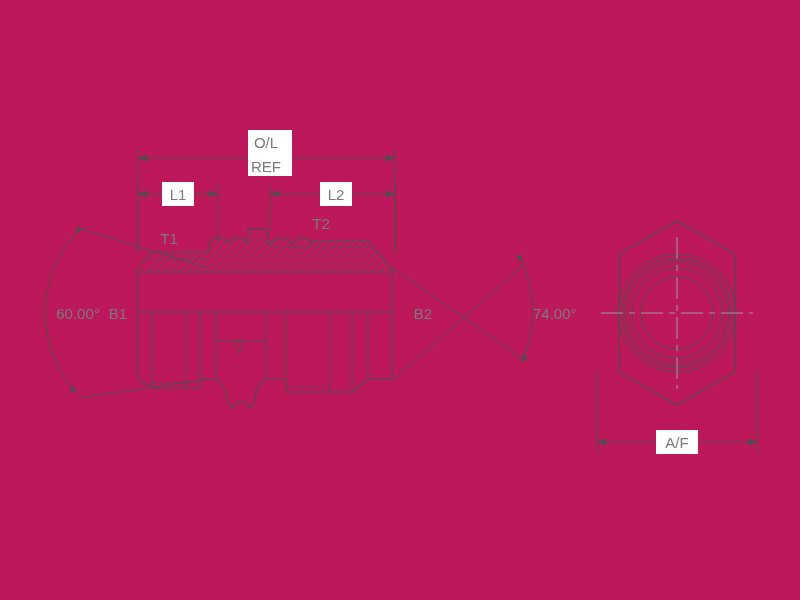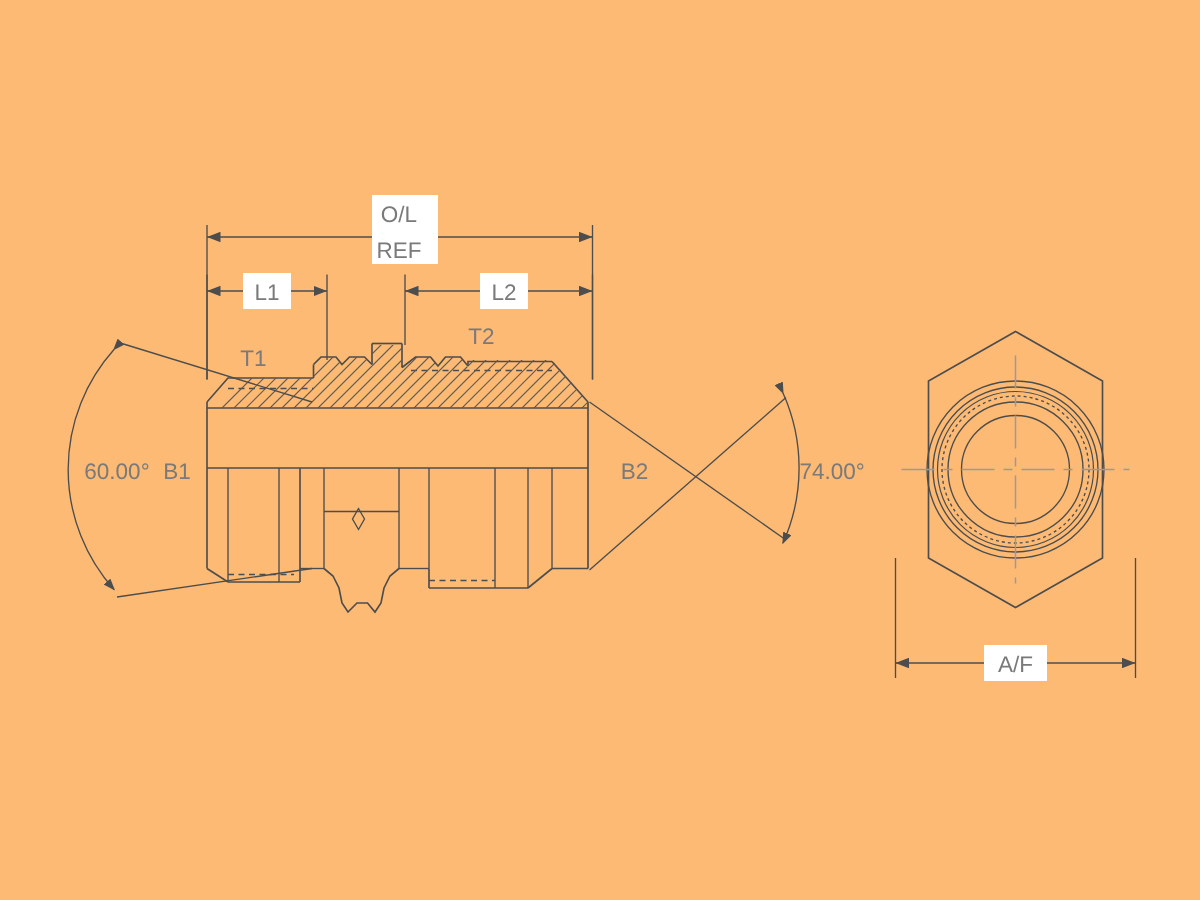--- a/index.html
+++ b/index.html
@@ -1,17 +1,17 @@
 <!DOCTYPE html>
 <html><head>
 <meta charset="utf-8">
 <style>
   html,body{margin:0;padding:0;background:#ffffff;}
   body{width:800px;height:600px;overflow:hidden;font-family:"Liberation Sans",sans-serif;}
-  #stage{position:relative;width:800px;height:600px;background:#fdba74;}
+  #stage{position:relative;width:800px;height:600px;background:#be185d;}
   svg{display:block;}
   .lbl{font-family:"Liberation Sans",sans-serif;font-size:15px;fill:#7a7a7a;}
 </style>
 </head>
 <body>
 
 <div id="stage">
   <svg width="800" height="600" viewBox="0 0 800 600">
 
     <defs>

